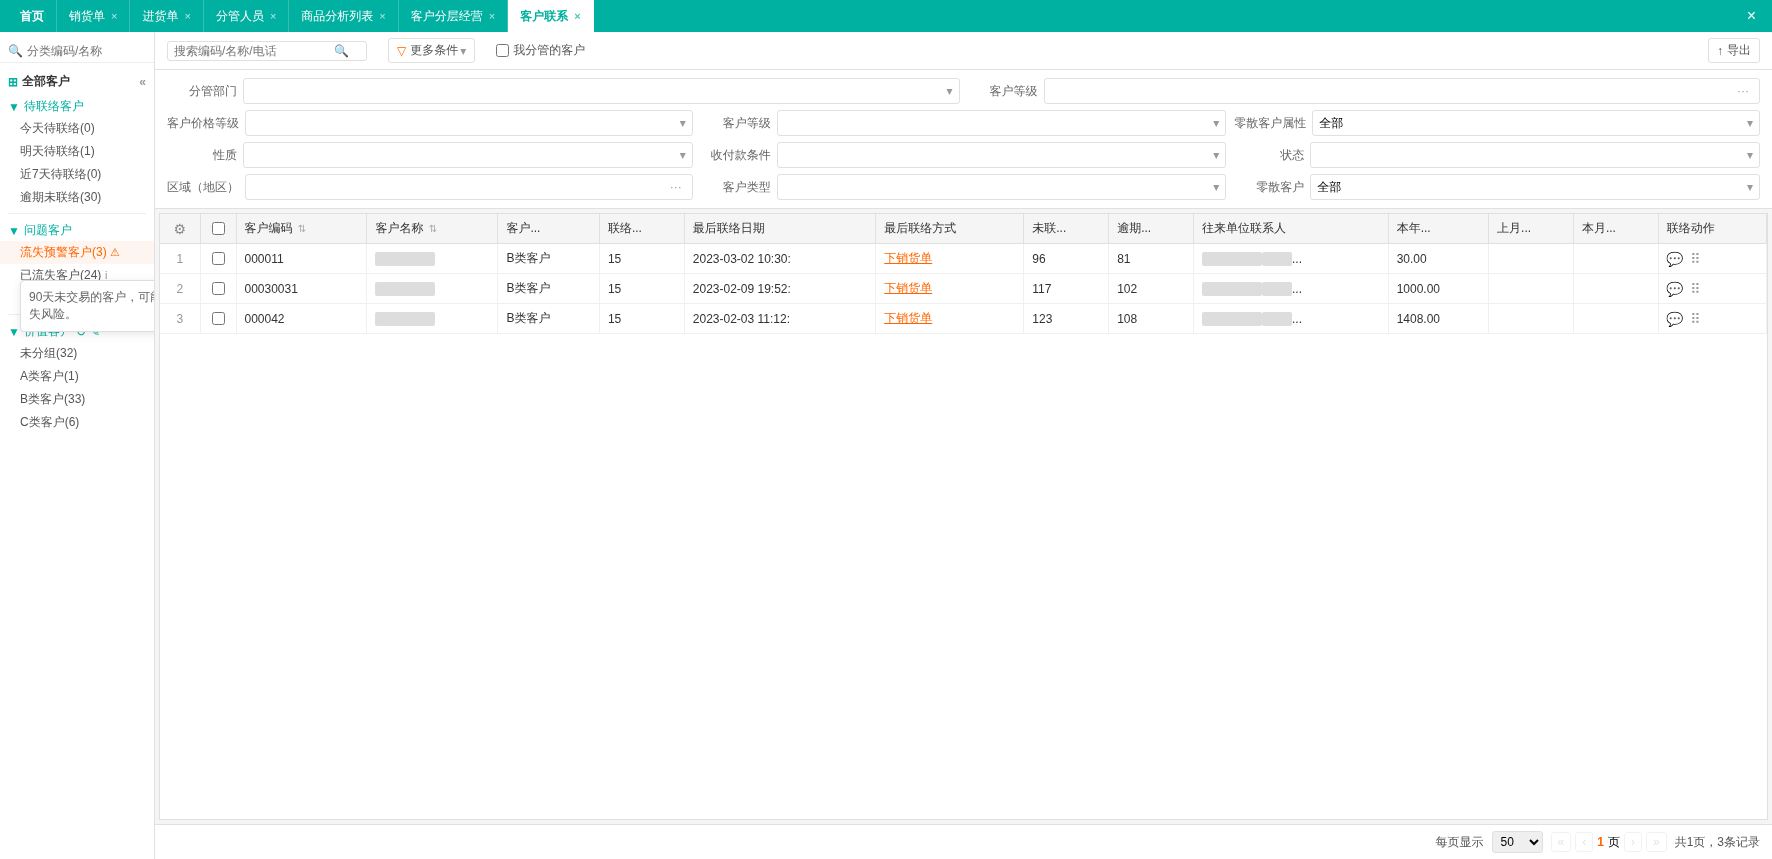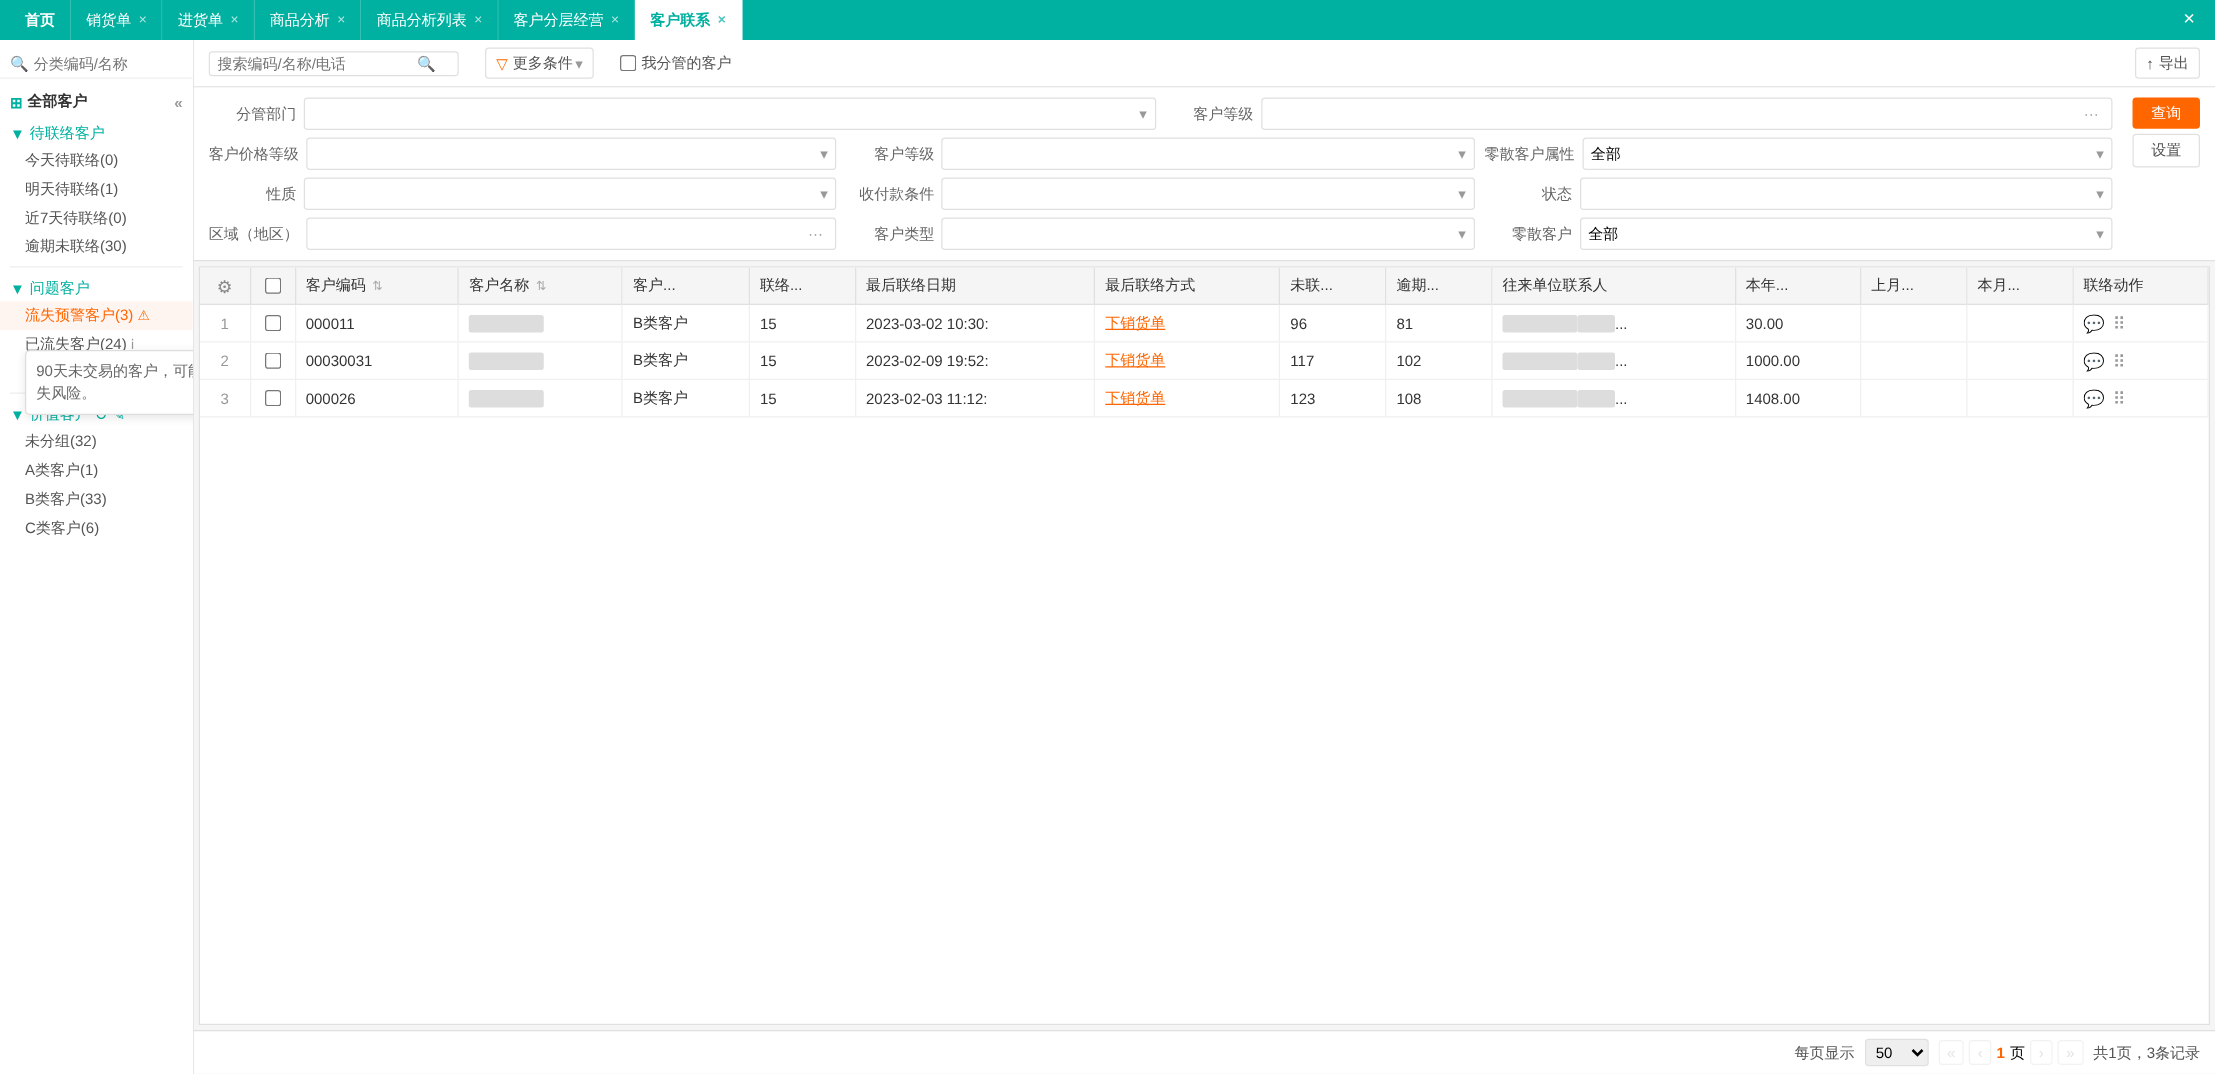--- a/index.html
+++ b/index.html
@@ -394,21 +394,21 @@
   </div>
   <div class="tab">
     <span>销货单</span>
     <span class="close-x">×</span>
   </div>
   <div class="tab">
     <span>进货单</span>
     <span class="close-x">×</span>
   </div>
   <div class="tab">
-    <span>商品分析</span>
+    <span>分管人员</span>
     <span class="close-x">×</span>
   </div>
   <div class="tab">
     <span>商品分析列表</span>
     <span class="close-x">×</span>
   </div>
   <div class="tab">
     <span>客户分层经营</span>
     <span class="close-x">×</span>
   </div>
@@ -607,24 +607,20 @@
             <div class="filter-field">
               <label>零散客户</label>
               <div class="select-wrap">
                 <span>全部</span>
                 <span class="caret">▾</span>
               </div>
             </div>
           </div>
         </div>
 
-        <div class="action-btns">
-          <button class="query-btn">查询</button>
-          <button class="settings-btn">设置</button>
-        </div>
       </div>
     </div>
 
     <div class="table-area">
       <table>
         <thead>
           <tr>
             <th>
               <span class="settings-gear">⚙</span>
             </th>
@@ -729,21 +725,21 @@
       </div>
     </td>
   </tr>
             <tr>
     <td>3</td>
     <td>
                 <div class="checkbox-cell">
                   <input type="checkbox" style="">
                 </div>
               </td>
-    <td>000026</td>
+    <td>000042</td>
     <td><span class="blurred">&nbsp;&nbsp;&nbsp;&nbsp;&nbsp;&nbsp;&nbsp;&nbsp;&nbsp;&nbsp;&nbsp;</span></td>
     <td>B类客户</td>
     <td>15</td>
     <td>2023-02-03 11:12:</td>
     <td><span class="link">下销货单</span></td>
     <td>123</td>
     <td>108</td>
     <td><span class="blurred">&nbsp;&nbsp;&nbsp;&nbsp;&nbsp;&nbsp;&nbsp;</span><span class="blurred-sm">&nbsp;&nbsp;&nbsp;</span>...</td>
     <td>1408.00</td>
     <td></td>

